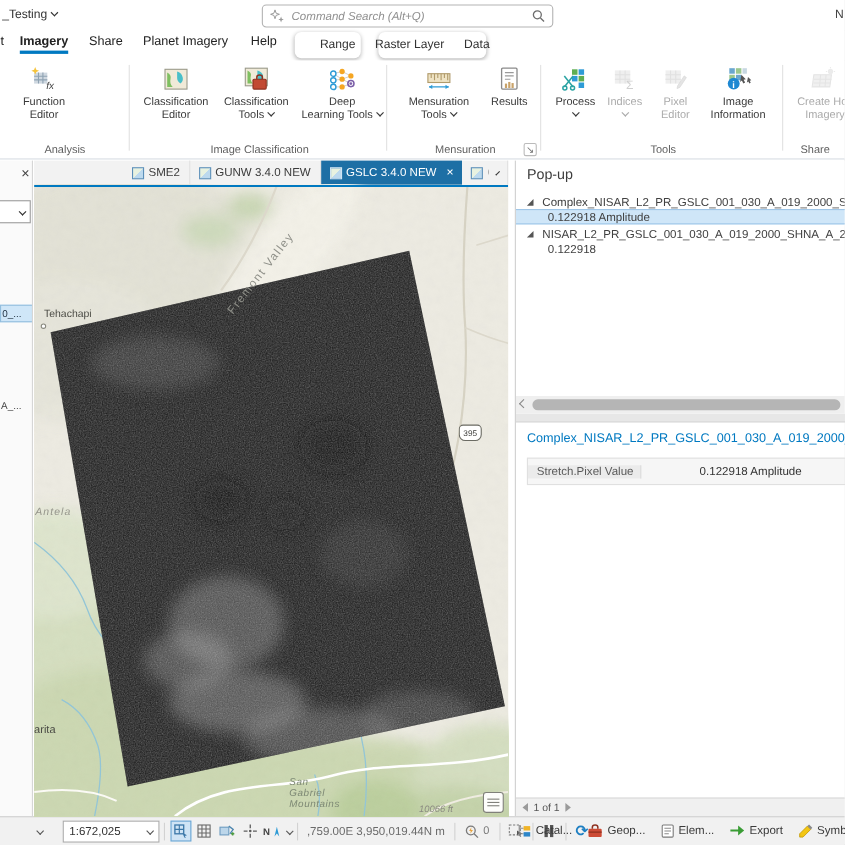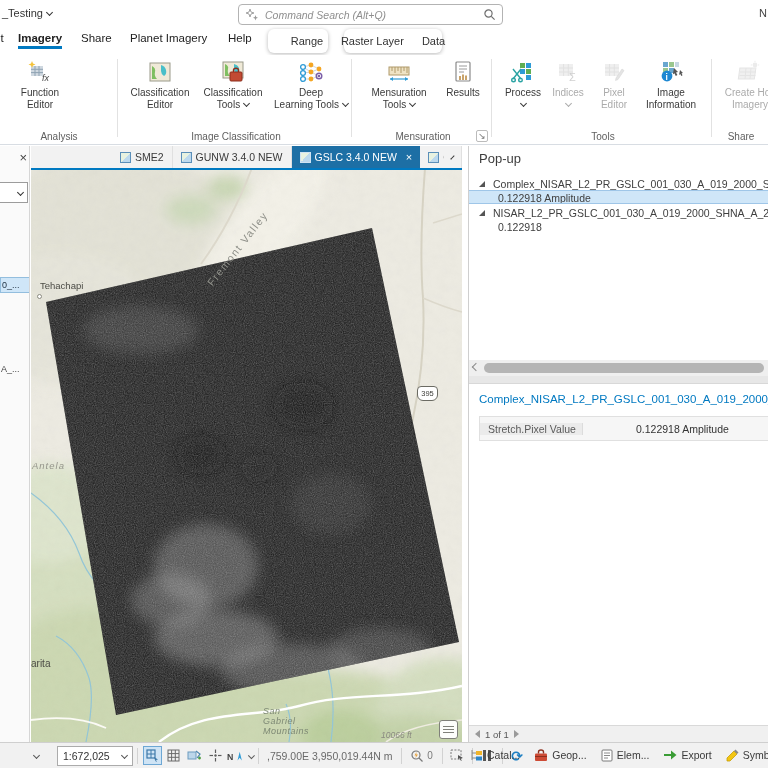--- a/index.html
+++ b/index.html
@@ -74,21 +74,21 @@
   #field-row{position:absolute;left:10px;top:270px;width:290px;height:25px;background:#f6f6f6;border:1px solid #e0e0e0;display:flex;align-items:center;gap:43px;}
   #field-row .fl{width:103px;background:#ebebeb;border-right:1px solid #dcdcdc;color:#5a5a5a;font-size:10.5px;display:flex;align-items:center;padding-left:8px;white-space:nowrap;}
   #field-row .fv{flex:1;color:#333;font-size:10.5px;display:flex;align-items:center;padding-left:10px;white-space:nowrap;}
   #pager{position:absolute;left:0;bottom:0;width:300px;height:17px;background:#f0f0f0;border-top:1px solid #d9d9d9;display:flex;align-items:center;gap:5px;padding-left:6px;font-size:9.5px;color:#555;}
   .pgarrow{width:0;height:0;border-top:4px solid transparent;border-bottom:4px solid transparent;}
   .pgarrow.left{border-right:5px solid #9a9a9a;}
   .pgarrow.right{border-left:5px solid #9a9a9a;}
   
   #bottom{position:absolute;left:0;top:742px;width:768px;height:26px;background:#f1f1f1;border-top:1px solid #cfcfcf;display:flex;align-items:center;}
   #bottom .sep{width:1px;height:16px;background:#d2d2d2;margin:0 4px;}
-  #scalebox{width:76px;height:20px;border:1px solid #ababab;background:#fff;display:flex;align-items:center;font-size:10.5px;color:#333;padding:0 5px;margin-left:18px;}
+  #scalebox{width:88px;height:20px;border:1px solid #ababab;background:#fff;display:flex;align-items:center;font-size:10.5px;color:#333;padding:0 5px;margin-left:18px;}
   #scalebox .cv{margin-left:auto;color:#555;}
   .sicon{width:19px;height:19px;display:flex;align-items:center;justify-content:center;margin:0 1px;color:#5c5c5c;}
   .sicon.hl{background:#cfe4f5;border:1px solid #6da7d4;}
   #coords{font-size:10.5px;color:#6a6a6a;white-space:nowrap;margin:0 4px;}
   #docktabs{position:absolute;left:470px;top:744px;height:22px;display:flex;align-items:center;gap:14px;}
   .dtab{display:flex;align-items:center;gap:4px;font-size:10.5px;color:#3b3b3b;white-space:nowrap;}
   .pausebars{display:flex;gap:2px;}
   .pausebars i{display:block;width:3px;height:11px;background:#555;}
   #refresh{color:#1e7fc2;font-size:14px;font-weight:bold;}
   #left-chev{margin-left:34px;color:#555;}

